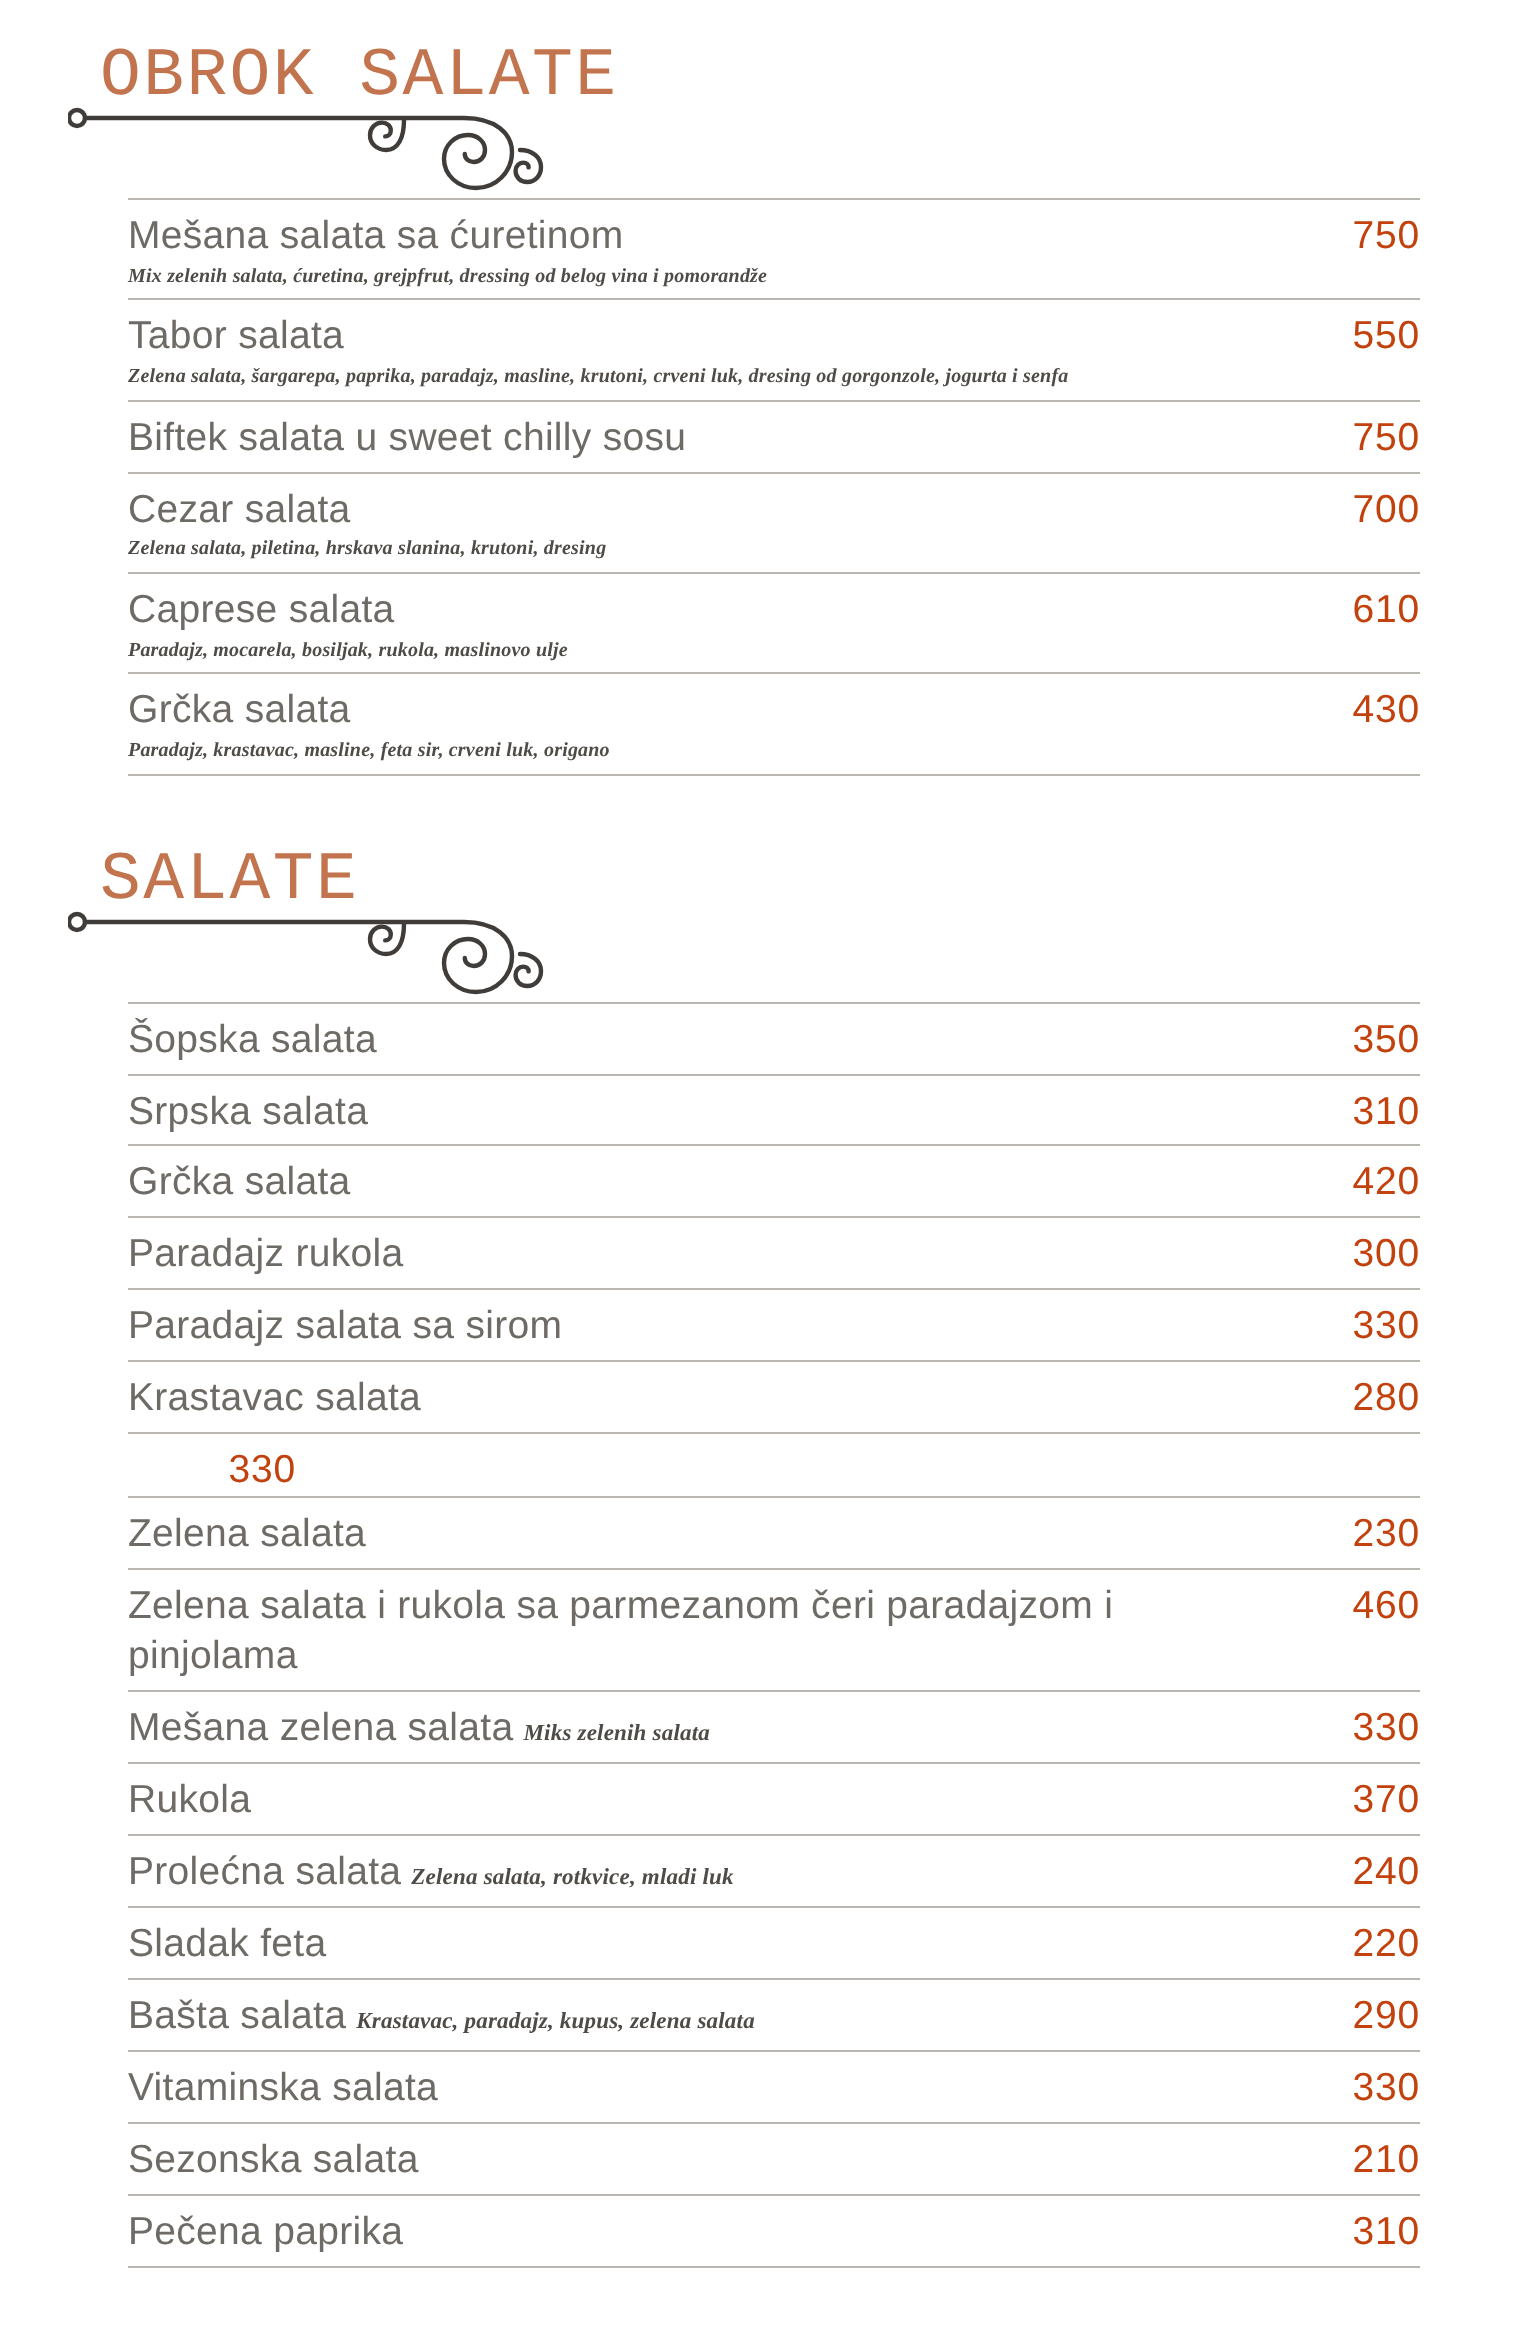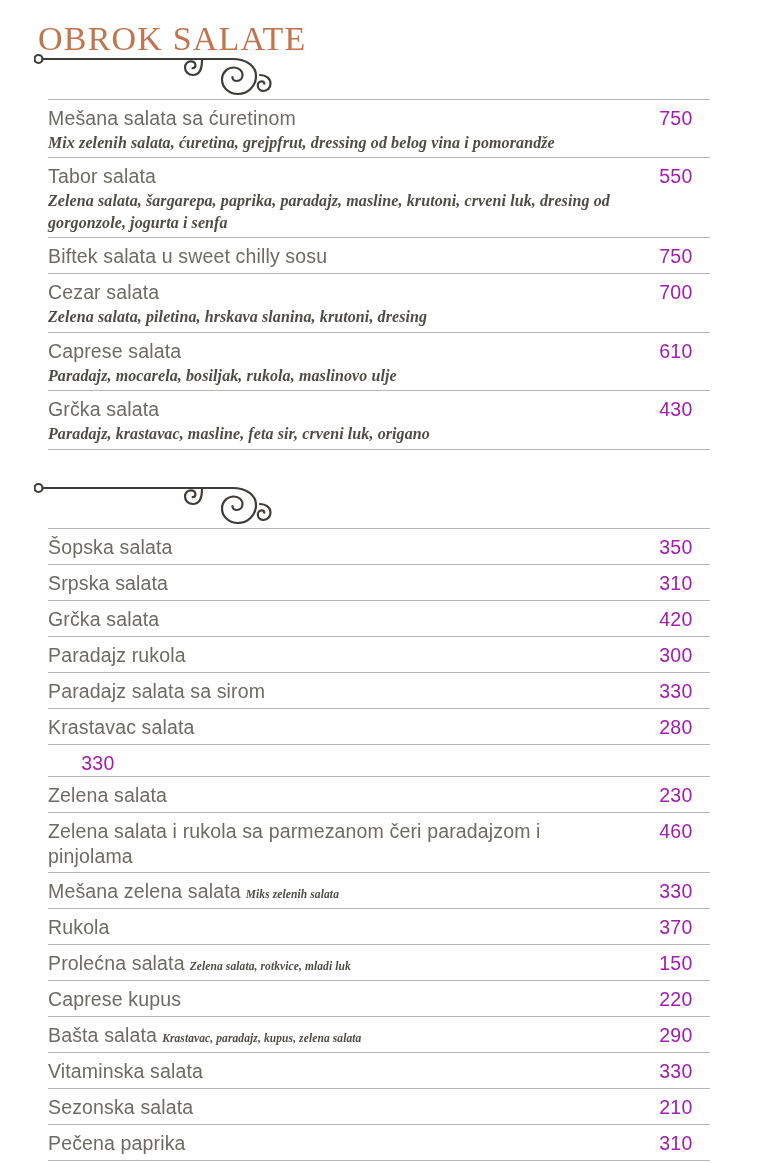--- a/index.html
+++ b/index.html
@@ -4,39 +4,39 @@
 <style>
   * { margin:0; padding:0; box-sizing:border-box; }
   html, body {
     width:765px; height:1163px;
     background:#ffffff;
     font-family:"Liberation Sans", sans-serif;
     -webkit-font-smoothing:antialiased;
   }
   .page { position:relative; width:765px; height:1163px; overflow:hidden; }
   .sec-title {
-    font-family:Liberation Serif, serif;
+    font-family:Liberation Mono, monospace;
     font-size:34px;
     font-weight:400;
     letter-spacing:1.2px;
     color:#c2744e;
-    padding-left:38px;
+    padding-left:50px;
     line-height:1.02;
   }
   .ornament { position:relative; height:46px; margin-top:-4px; }
   .ornament svg { position:absolute; left:34px; top:0; display:block; }
 
   
   .menu { position:relative; padding:0 0 0 0; }
   .row {
     position:relative;
     display:flex;
     align-items:flex-start;
     border-bottom:1px solid #b9b5b0;
-    margin-left:48px;
+    margin-left:64px;
     margin-right:55px;
     padding-top:6px;
   }
   .row:first-child { border-top:1px solid #b9b5b0; }
 
   .row-main { flex:1 1 auto; min-width:0; padding-bottom:4px; }
 
   .item-name {
     font-family:"Liberation Sans", sans-serif;
     font-size:19.5px;
@@ -53,33 +53,33 @@
     font-size:11.5px;
     color:#4f4b47;
     letter-spacing:0.1px;
     margin-left:5px;
   }
   .item-desc {
     display:block;
     font-family:"Liberation Serif", serif;
     font-style:italic;
     font-weight:700;
-    font-size:16px;
+    font-size:10px;
     color:#4f4b47;
     letter-spacing:0.1px;
     line-height:1.35;
     margin-top:1px;
   }
   .price {
     flex:0 0 84px;
     width:84px;
-    text-align:center;
+    text-align:right;
     font-family:"Liberation Sans", sans-serif;
     font-size:19.5px;
-    color:#a21caf;
+    color:#c2410c;
     letter-spacing:0.4px;
     line-height:1.28;
     padding-left:16px;
   }
 </style>
 </head>
 <body>
 
 <div class="page">
   <div id="sections-root">
@@ -125,20 +125,21 @@
             <div class="row-main"><span class="item-name">Caprese salata</span><span class="item-desc">Paradajz, mocarela, bosiljak, rukola, maslinovo ulje</span></div>
             <div class="price">610</div>
           </div>
           <div class="row">
             <div class="row-main"><span class="item-name">Grčka salata</span><span class="item-desc">Paradajz, krastavac, masline, feta sir, crveni luk, origano</span></div>
             <div class="price">430</div>
           </div>
         </div>
       </div>
       <div class="section-block" style="padding-top: 36px;">
+        <div class="sec-title">SALATE</div>
   <div class="ornament">
     <svg width="280" height="48" viewBox="0 0 280 48" fill="none">
 
       <circle cx="4.5" cy="6" r="4" fill="none" stroke="#403c39" stroke-width="2.2"></circle>
 
       <path d="M8.5 6 H198 C214 6 222 14 222 23 C222 33 214 41 204 41
                C195 41 188 34.5 188 26.5 C188 19.5 193.5 14.5 200 14.5
                C205 14.5 208.5 18 208.5 22 C208.5 25.5 206 28 202.8 28
                C200.2 28 198.4 26.2 198.4 24" stroke="#403c39" stroke-width="2.2" stroke-linecap="round" fill="none"></path>
 
@@ -190,24 +191,24 @@
           <div class="row">
             <div class="row-main"><span class="item-name">Mešana zelena salata</span><span class="item-desc-inline">Miks zelenih salata</span></div>
             <div class="price">330</div>
           </div>
           <div class="row">
             <div class="row-main"><span class="item-name">Rukola</span></div>
             <div class="price">370</div>
           </div>
           <div class="row">
             <div class="row-main"><span class="item-name">Prolećna salata</span><span class="item-desc-inline">Zelena salata, rotkvice, mladi luk</span></div>
-            <div class="price">150</div>
-          </div>
-          <div class="row">
-            <div class="row-main"><span class="item-name">Caprese kupus</span></div>
+            <div class="price">240</div>
+          </div>
+          <div class="row">
+            <div class="row-main"><span class="item-name">Sladak feta</span></div>
             <div class="price">220</div>
           </div>
           <div class="row">
             <div class="row-main"><span class="item-name">Bašta salata</span><span class="item-desc-inline">Krastavac, paradajz, kupus, zelena salata</span></div>
             <div class="price">290</div>
           </div>
           <div class="row">
             <div class="row-main"><span class="item-name">Vitaminska salata</span></div>
             <div class="price">330</div>
           </div>

